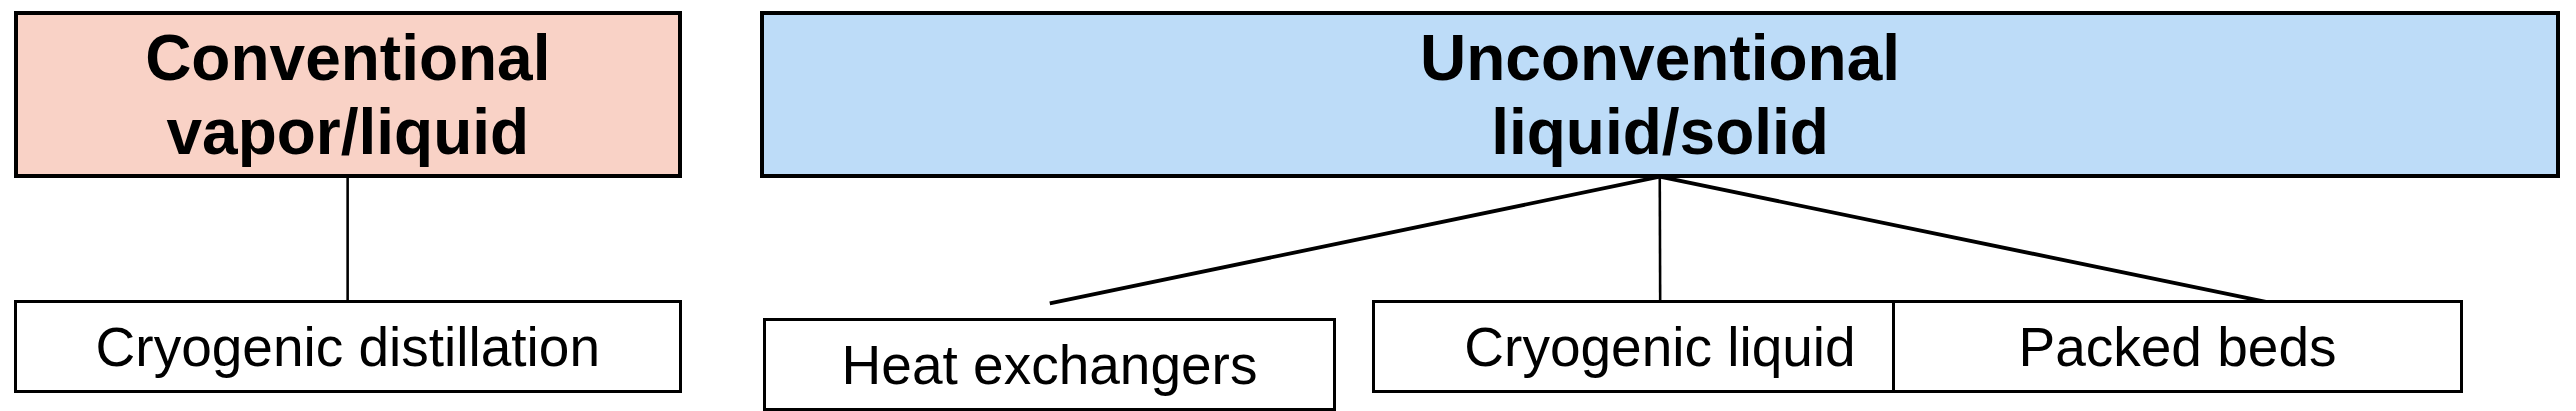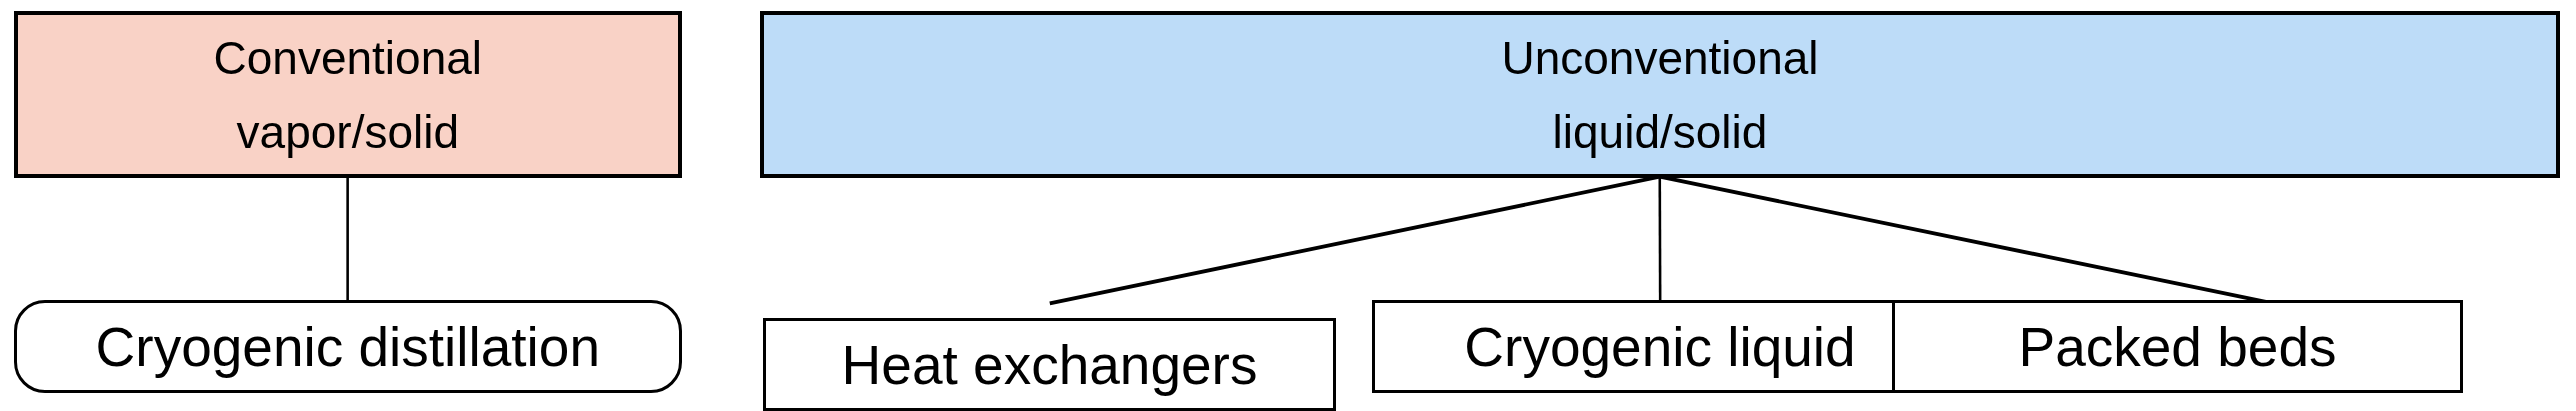--- a/index.html
+++ b/index.html
@@ -32,22 +32,23 @@
     align-items: center;
     justify-content: center;
     text-align: center;
     z-index: 2;
     background: #ffffff;
   }
   .node.parent {
     top: 11.2px;
     height: 167px;
     border: 4.3px solid #000000;
-    font-size: 46px;
+    font-size: 64px;
     line-height: 74px;
+    font-weight: bold;
   }
   .node.child {
     top: 300px;
     height: 93px;
     border: 3.4px solid #000000;
     font-size: 55px;
     line-height: 62px;
   }
   .node .label-line {
     display: block;
@@ -61,29 +62,29 @@
 
   <svg class="edges-layer" id="edges-svg" width="2576" height="412" viewBox="0 0 2990 478" xmlns="http://www.w3.org/2000/svg">
       <line x1="403.5" y1="205" x2="403.5" y2="352" stroke="#000000" stroke-width="3"></line>
       <line x1="1926.5" y1="205" x2="1218.5" y2="352" stroke="#000000" stroke-width="4.5"></line>
       <line x1="1926.5" y1="205" x2="1927" y2="352" stroke="#000000" stroke-width="3"></line>
       <line x1="1926.5" y1="205" x2="2638.5" y2="352" stroke="#000000" stroke-width="4.5"></line>
     </svg>
 
   <div class="node parent" style="left: 13.8px; width: 668px; background: rgb(249, 210, 198);">
     <span class="label-line">Conventional</span>
-    <span class="label-line">vapor/solid</span>
+    <span class="label-line">vapor/liquid</span>
   </div>
 
   <div class="node parent" style="left: 760px; width: 1800px; background: rgb(189, 220, 248);">
     <span class="label-line">Unconventional</span>
     <span class="label-line">liquid/solid</span>
   </div>
 
-  <div class="node child" style="left: 13.8px; width: 668px; background: rgb(255, 255, 255); border-radius: 31px;">
+  <div class="node child" style="left: 13.8px; width: 668px; background: rgb(255, 255, 255);">
     <span class="label-line">Cryogenic distillation</span>
   </div>
 
   <div class="node child" style="left: 763px; width: 573px; background: rgb(255, 255, 255); margin-top: 18px;">
     <span class="label-line">Heat exchangers</span>
   </div>
 
   <div class="node child" style="left: 1372px; width: 576px; background: rgb(255, 255, 255); justify-content: center;">
     <span class="label-line">Cryogenic liquid</span>
   </div>

